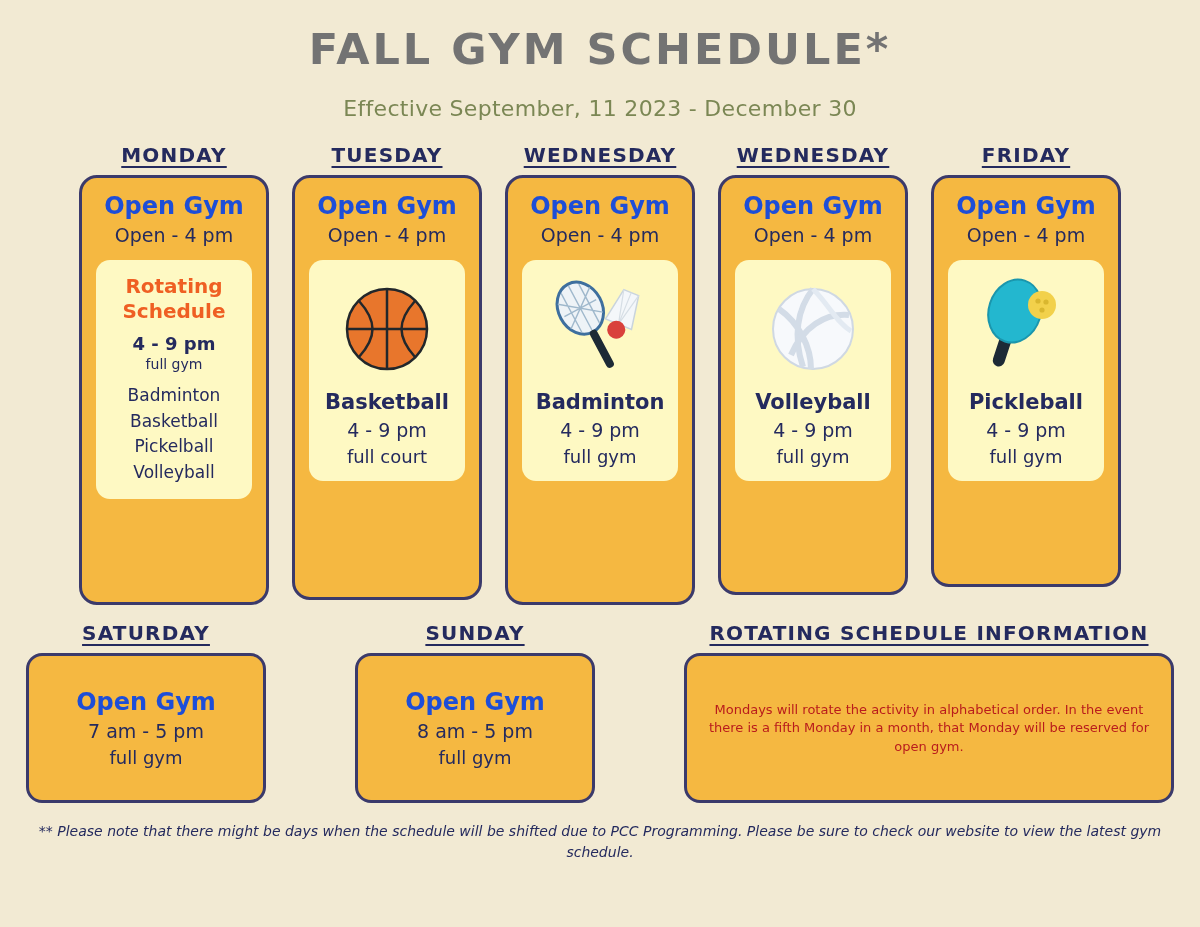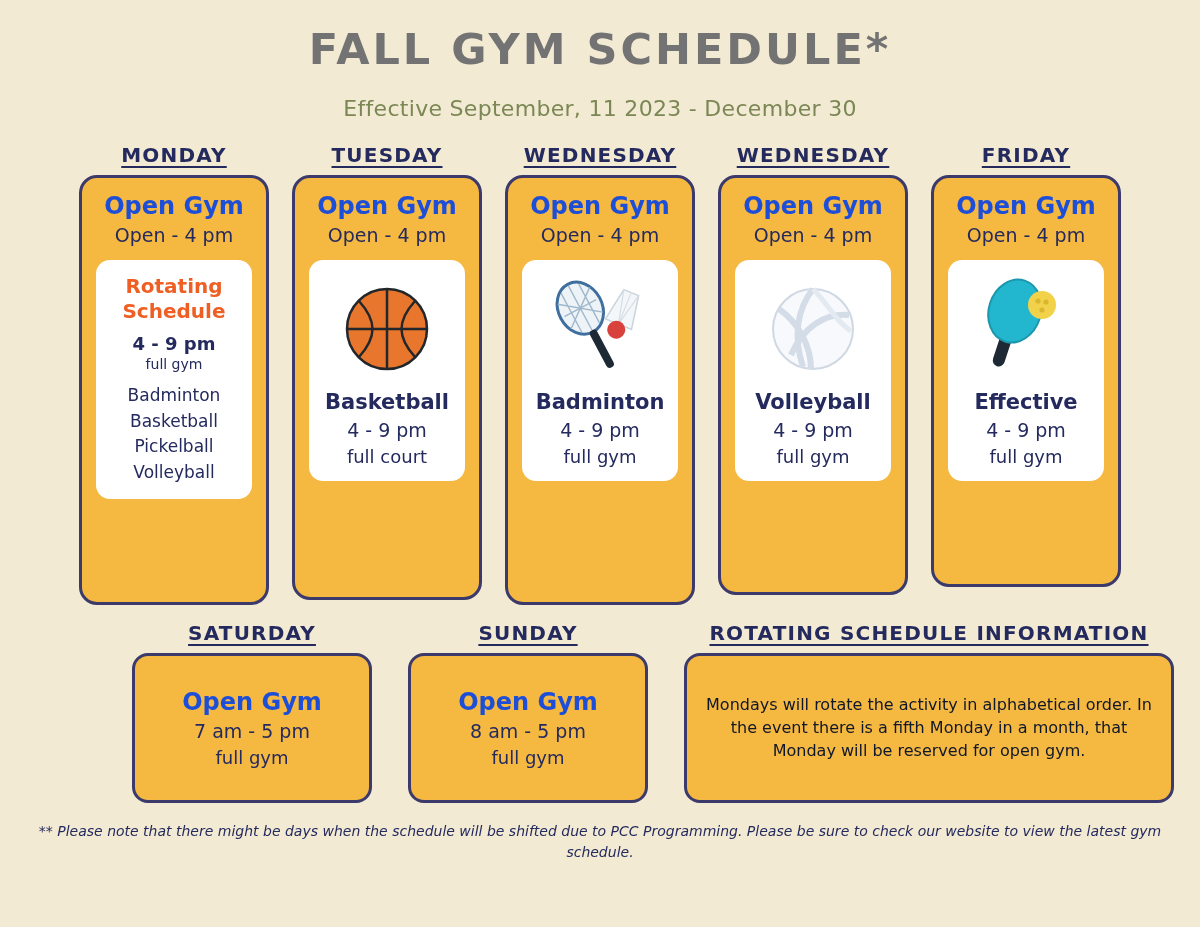--- a/index.html
+++ b/index.html
@@ -85,21 +85,21 @@
     color: #1d4ed8;
   }
   .open-gym-hours {
     font-size: 19px;
     color: #242a5e;
     margin-top: 4px;
   }
   .inner-card {
     margin-top: 14px;
     width: 156px;
-    background: #ffffff;
+    background: #fef9c3;
     border-radius: 14px;
     padding: 14px 8px 14px 8px;
     box-sizing: border-box;
     display: flex;
     flex-direction: column;
     align-items: center;
     text-align: center;
   }
   .rotating-title {
     color: #ef5f23;
@@ -150,21 +150,21 @@
   
   .day-card.mon { height: 430px; }
   .day-card.tue { height: 425px; }
   .day-card.wed { height: 430px; }
   .day-card.thu { height: 420px; }
   .day-card.fri { height: 412px; }
 
   
   .bottom-row {
     display: flex;
-    justify-content: flex-end;
+    justify-content: space-between;
     align-items: flex-start;
     gap: 36px;
     margin-top: 16px;
     padding: 0 26px;
     box-sizing: border-box;
   }
   .bcol {
     display: flex;
     flex-direction: column;
     align-items: center;
@@ -180,23 +180,23 @@
     padding: 16px 12px;
     text-align: center;
     height: 150px;
     display: flex;
     flex-direction: column;
     align-items: center;
     justify-content: center;
   }
   .b-card.info-card { justify-content: center; }
   .info-text {
-    font-size: 16px;
+    font-size: 13px;
     line-height: 1.42;
-    color: #0f172a;
+    color: #b91c1c;
   }
 
   
   .footer {
     margin-top: 18px;
     padding: 0 30px;
     text-align: center;
     font-style: italic;
     font-size: 14px;
     line-height: 1.45;
@@ -320,21 +320,21 @@
               <g transform="rotate(18 50 45)">
                 <rect x="30" y="62" width="12" height="34" rx="6" fill="#1d2a36"></rect>
                 <ellipse cx="36" cy="38" rx="26" ry="32" fill="#23b7cf" stroke="#1a96ad" stroke-width="2"></ellipse>
               </g>
               <circle cx="66" cy="28" r="14" fill="#f2d14b"></circle>
               <circle cx="62" cy="24" r="2.6" fill="#d9b72f"></circle>
               <circle cx="70" cy="25" r="2.6" fill="#d9b72f"></circle>
               <circle cx="66" cy="33" r="2.6" fill="#d9b72f"></circle>
             </svg>
           </div>
-          <div class="activity-name">Effective</div>
+          <div class="activity-name">Pickleball</div>
           <div class="activity-hours">4 - 9 pm</div>
           <div class="activity-sub">full gym</div>
         </div>
       </div>
     </div>
   </div>
 
   <div class="bottom-row">
 
     <div class="bcol weekend">

